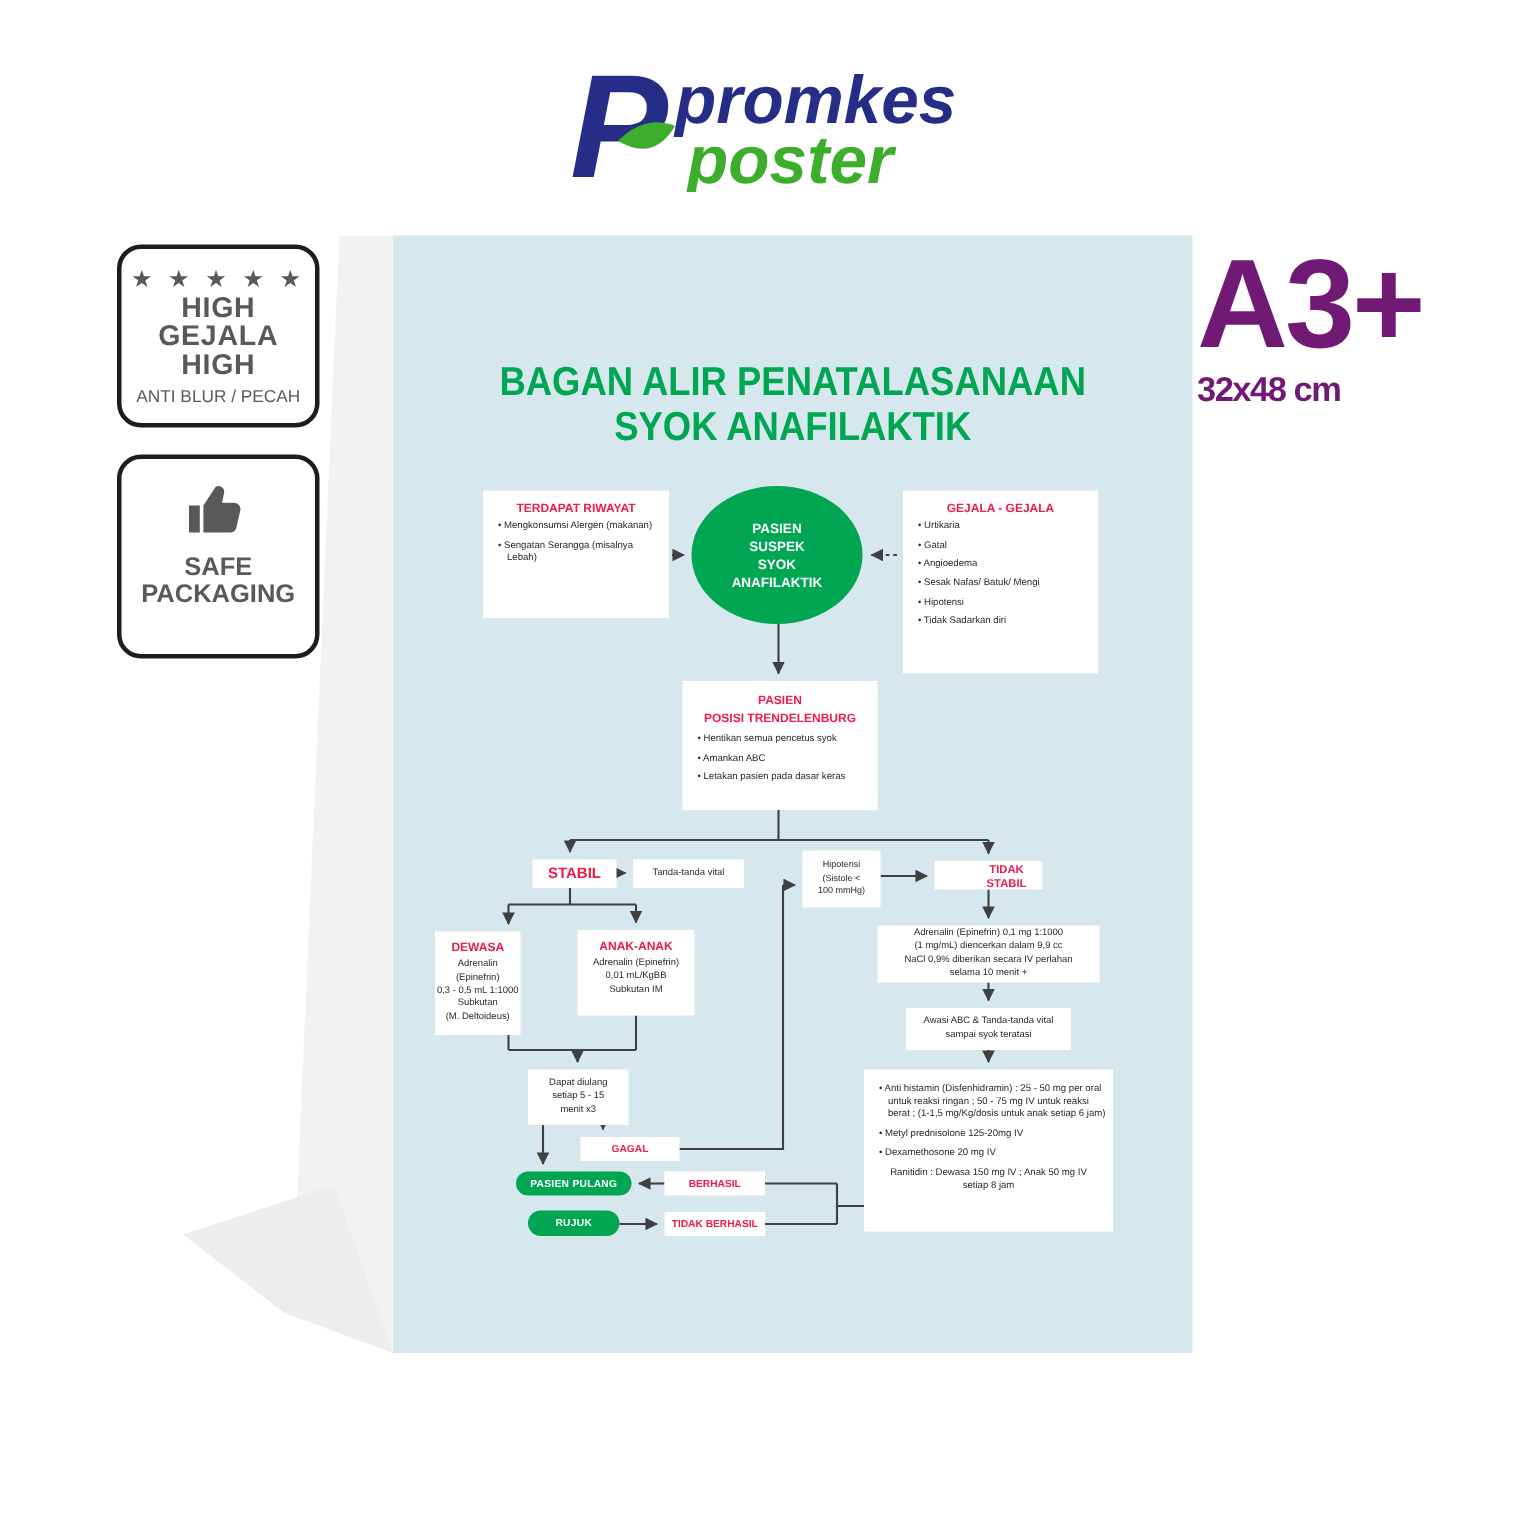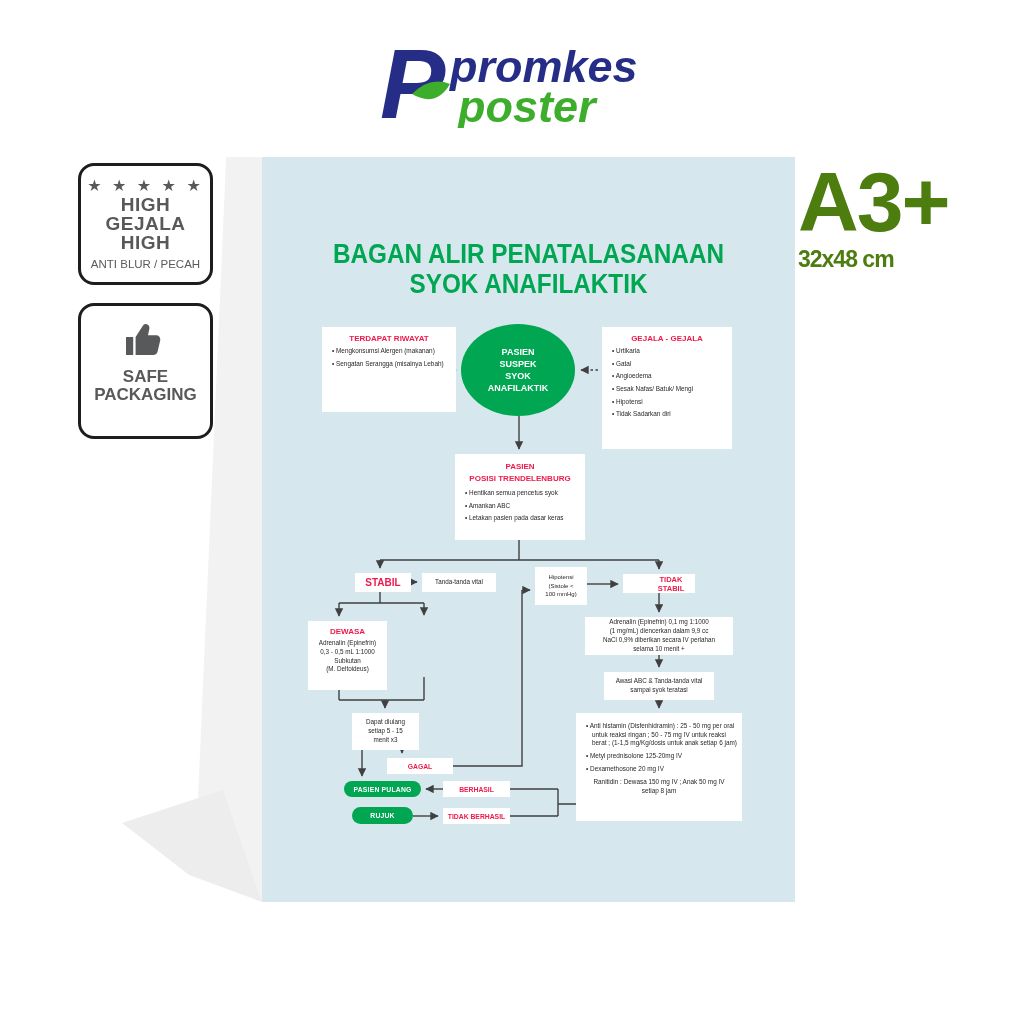--- a/index.html
+++ b/index.html
@@ -14,21 +14,21 @@
   .badge{left:78px;width:135px;border:3px solid #1d1d1b;border-radius:16px;background:#fff;
     color:#58595b;text-align:center;box-sizing:border-box;}
   #badge-quality{top:163px;height:122px;padding-top:10px;}
   #badge-quality .stars{font-size:16px;letter-spacing:3px;color:#58595b;}
   #badge-quality .big{font-size:19px;font-weight:bold;line-height:1.0;letter-spacing:.5px;}
   #badge-quality .sub{font-size:11.5px;font-weight:normal;margin-top:6px;}
   #badge-packaging{top:303px;height:136px;padding-top:10px;}
   #badge-packaging .big{font-size:17px;font-weight:bold;line-height:1.05;}
 
   
-  #size-label{left:798px;top:160px;width:210px;color:#4d7c0f;}
+  #size-label{left:798px;top:160px;width:210px;color:#701a75;}
   #size-label .fmt{font-size:84px;font-weight:bold;line-height:1.0;letter-spacing:-2px;}
   #size-label .dim{font-size:23px;font-weight:bold;margin-top:2px;letter-spacing:-1px;}
 
   
   #curl1{left:150px;top:157px;width:112px;height:745px;background:#f2f2f2;
     clip-path:polygon(68% 0%, 100% 0%, 100% 100%, 40% 96%);}
   #curl2{left:122px;top:790px;width:140px;height:118px;background:#ededed;
     clip-path:polygon(0% 28%, 72% 0%, 100% 95%, 48% 72%);}
   #poster{left:262px;top:157px;width:533px;height:745px;background:#d6e7ed;}
   #poster-title{left:0;top:83px;width:533px;text-align:center;color:#00a651;font-weight:bold;
@@ -113,21 +113,21 @@
     <path class="ln" d="M260,433 H268" marker-end="url(#ah)"></path>
     <path class="ln" d="M325,427 H356" marker-end="url(#ah)"></path>
     <path class="ln" d="M397,436 V455" marker-end="url(#ah)"></path>
     <path class="ln" d="M397,498 V510" marker-end="url(#ah)"></path>
     <path class="ln" d="M397,543 V551" marker-end="url(#ah)"></path>
     <path class="ln" d="M314,647 H296 M296,632 V659 M296,632 H248 M296,659 H248"></path>
     <path class="ln" d="M181,632 H164" marker-end="url(#ah)"></path>
     <path class="ln" d="M151,659 H176" marker-end="url(#ah)"></path>
   </svg>
 
-  <div class="fc" style="left:60px;top:170px;width:134px;height:85px;">
+  <div class="fc" style="left:60px;top:170px;width:124px;height:85px;">
     <div class="fc-title">TERDAPAT RIWAYAT</div>
     <ul>
       <li>Mengkonsumsi Alergen (makanan)</li>
       <li>Sengatan Serangga (misalnya Lebah)</li>
     </ul>
   </div>
 
   <div id="ellipse" class="pre">PASIEN
 SUSPEK
 SYOK
@@ -155,26 +155,32 @@
     </ul>
   </div>
 
   <div class="fc redlbl" style="left:93px;top:416px;width:56px;height:19px;font-size:10px;">STABIL</div>
   <div class="fc blktxt" style="left:160px;top:416px;width:74px;height:19px;">Tanda-tanda vital</div>
   <div class="fc blktxt pre" style="left:273px;top:410px;width:52px;height:38px;font-size:6px;">Hipotensi
 (Sistole &lt;
 100 mmHg)</div>
   <div class="fc redlbl" style="left:361px;top:417px;width:72px;height:19px;font-size:7.5px;padding-left:24px;">TIDAK STABIL</div>
 
-  <div class="fc" style="left:46px;top:464px;width:79px;height:69px;">
+  <div class="fc" style="left:28px;top:464px;width:57px;height:69px;">
     <div class="fc-title" style="margin-top:6px;">DEWASA</div>
     <div class="blktxt pre">Adrenalin (Epinefrin)
 0,3 - 0,5 mL 1:1000
 Subkutan
 (M. Deltoideus)</div>
+  </div>
+  <div class="fc" style="left:123px;top:463px;width:78px;height:57px;">
+    <div class="fc-title" style="margin-top:6px;">ANAK-ANAK</div>
+    <div class="blktxt pre">Adrenalin (Epinefrin)
+0,01 mL/KgBB
+Subkutan IM</div>
   </div>
 
   <div class="fc blktxt pre" style="left:90px;top:556px;width:67px;height:37px;">Dapat diulang
 setiap 5 - 15
 menit x3</div>
 
   <div class="fc redlbl" style="left:125px;top:601px;width:66px;height:16px;font-size:6.8px;">GAGAL</div>
 
   <div class="pill" style="left:82px;top:624px;width:77px;height:16px;">PASIEN PULANG</div>
   <div class="fc redlbl" style="left:181px;top:624px;width:67px;height:16px;font-size:6.8px;">BERHASIL</div>

